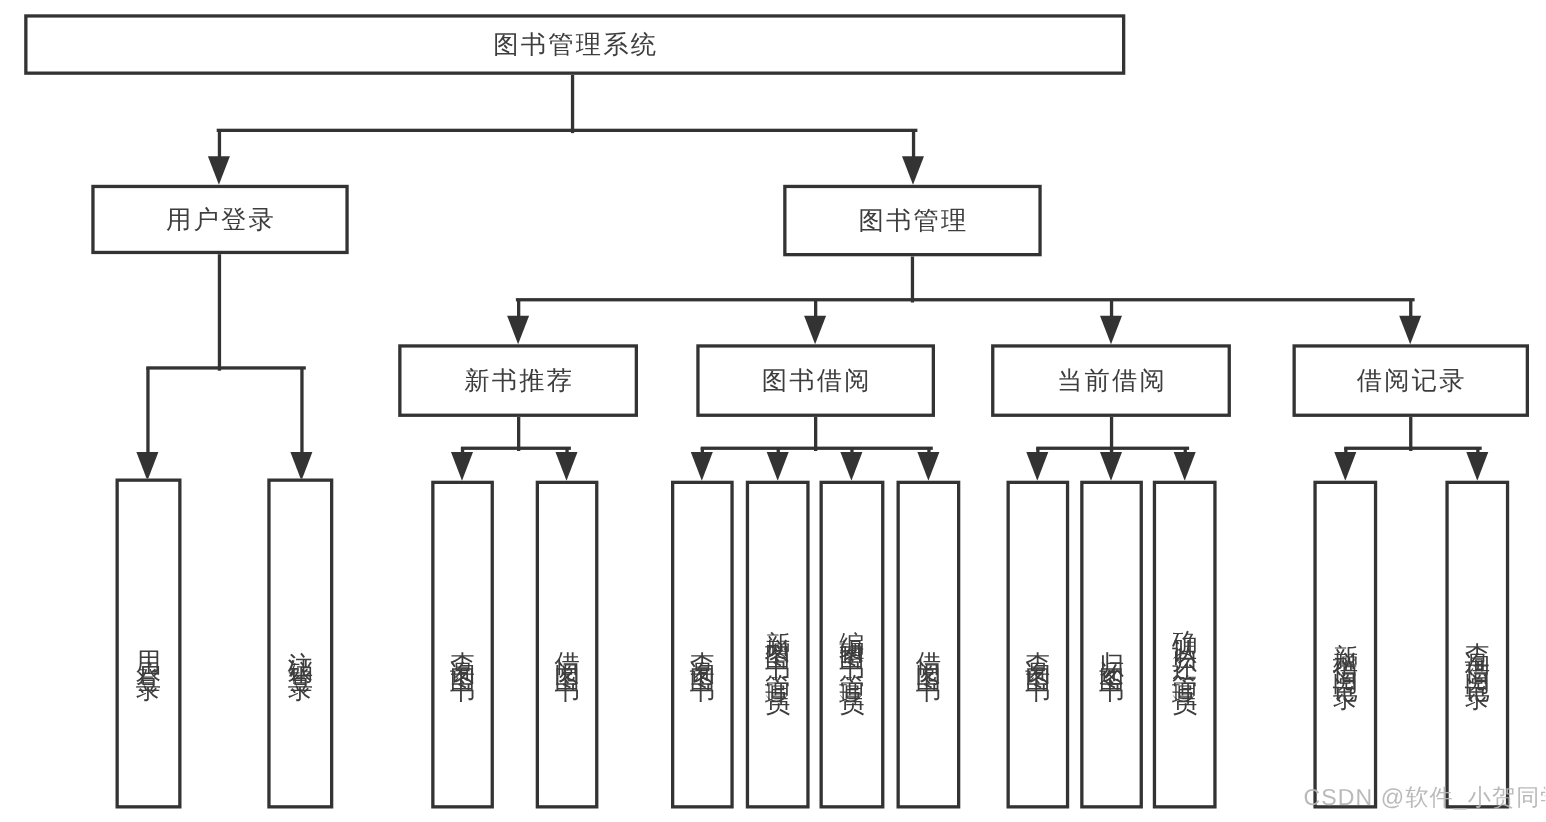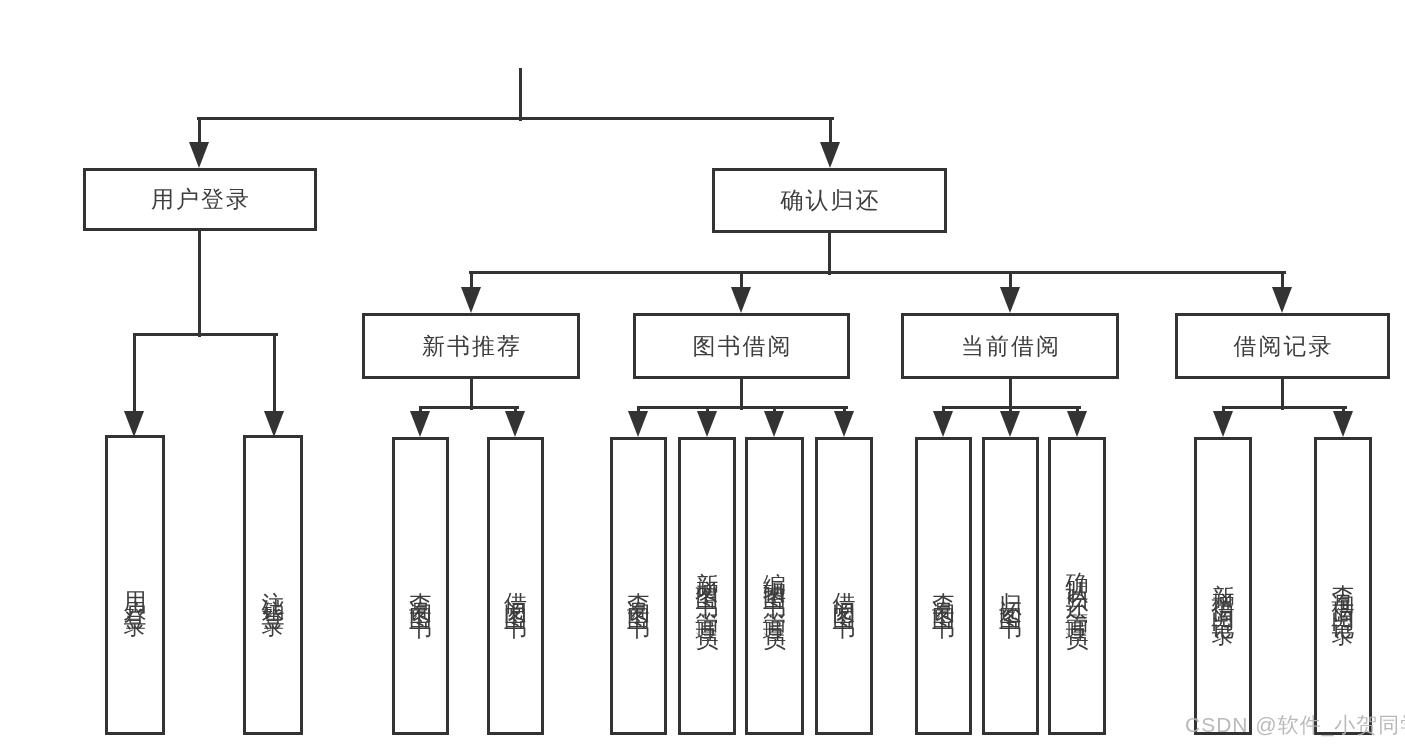--- a/index.html
+++ b/index.html
@@ -109,25 +109,28 @@
     <div class="line" style="left: 1008.5px; top: 407px; width: 3px; height: 10px;"></div>
     <div class="arrowhead" style="left: 1000px; top: 411px;"></div>
     <div class="line" style="left: 1075.5px; top: 407px; width: 3px; height: 10px;"></div>
     <div class="arrowhead" style="left: 1067px; top: 411px;"></div>
     <div class="line" style="left: 1280.5px; top: 379px; width: 3px; height: 31px;"></div>
     <div class="line" style="left: 1221.5px; top: 405.5px; width: 125px; height: 3px;"></div>
     <div class="line" style="left: 1221.5px; top: 407px; width: 3px; height: 10px;"></div>
     <div class="arrowhead" style="left: 1213px; top: 411px;"></div>
     <div class="line" style="left: 1341.5px; top: 407px; width: 3px; height: 10px;"></div>
     <div class="arrowhead" style="left: 1333px; top: 411px;"></div>
+    <div class="node horizontal" style="left: 22px; top: 13px; width: 1001px; height: 55px;">
+      <span class="lbl">图书管理系统</span>
+    </div>
     <div class="node horizontal" style="left: 83px; top: 168px; width: 234px; height: 63px;">
       <span class="lbl">用户登录</span>
     </div>
     <div class="node horizontal" style="left: 712px; top: 168px; width: 235px; height: 65px;">
-      <span class="lbl">确认归还</span>
+      <span class="lbl">图书管理</span>
     </div>
     <div class="node horizontal" style="left: 362px; top: 313px; width: 218px; height: 66px;">
       <span class="lbl">新书推荐</span>
     </div>
     <div class="node horizontal" style="left: 901px; top: 313px; width: 218px; height: 66px;">
       <span class="lbl">当前借阅</span>
     </div>
     <div class="node horizontal" style="left: 633px; top: 313px; width: 217px; height: 66px;">
       <span class="lbl">图书借阅</span>
     </div>

